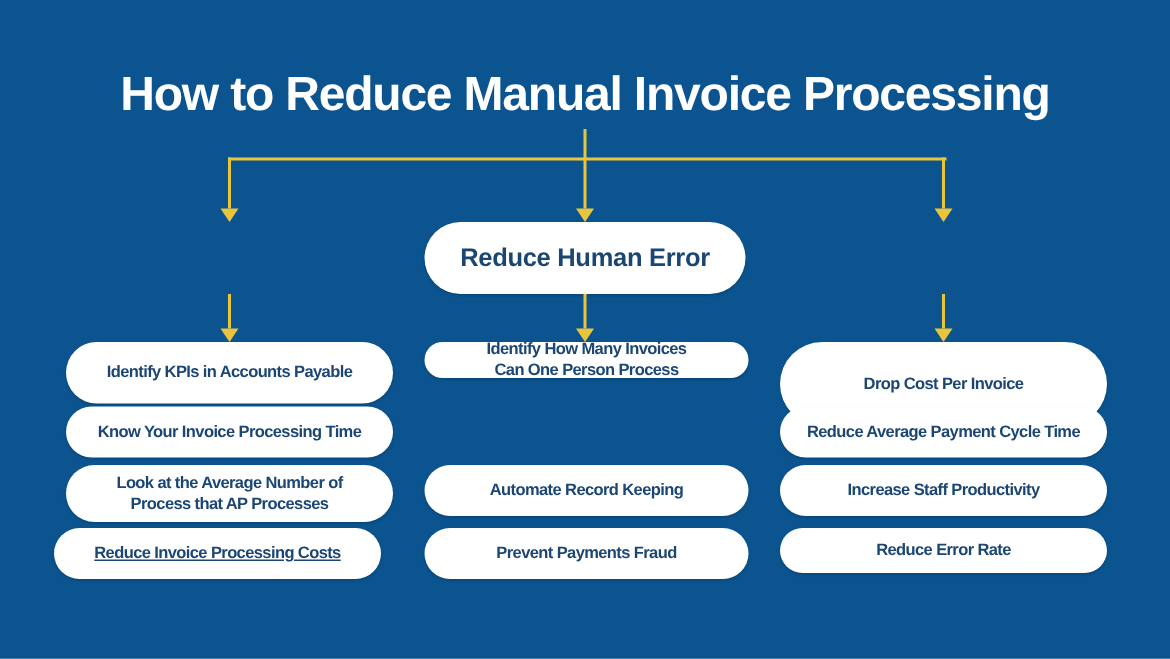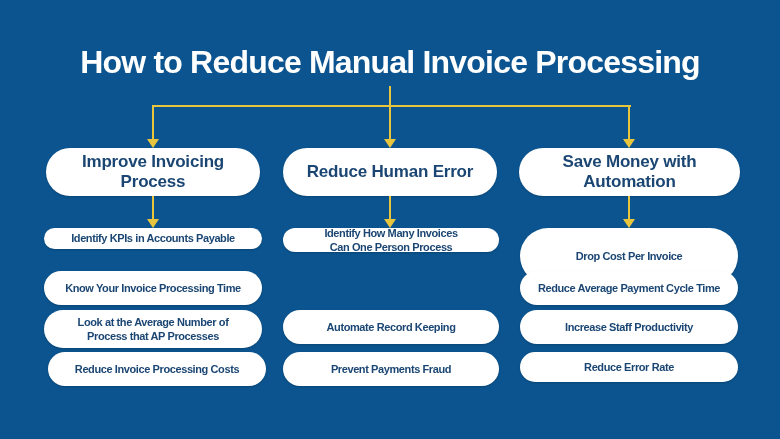--- a/index.html
+++ b/index.html
@@ -71,40 +71,36 @@
 
   <div class="line" style="left:152px; top:105px; width:2px; height:34px;"></div>
   <div class="arrowhead" style="left:147px; top:139px;"></div>
 
   <div class="line" style="left:389px; top:105px; width:2px; height:34px;"></div>
   <div class="arrowhead" style="left:384px; top:139px;"></div>
 
   <div class="line" style="left:628px; top:105px; width:2px; height:34px;"></div>
   <div class="arrowhead" style="left:623px; top:139px;"></div>
 
-  <div class="pill header" style="left:46px; top:148px; width:214px; height:48px;">Improve Invoicing
-Process</div>
   <div class="pill header" style="left:283px; top:148px; width:214px; height:48px;">Reduce Human Error</div>
-  <div class="pill header" style="left:519px; top:148px; width:221px; height:48px;">Save Money with
-Automation</div>
 
   <div class="line" style="left:152px; top:196px; width:2px; height:23px;"></div>
   <div class="arrowhead" style="left:147px; top:219px;"></div>
 
   <div class="line" style="left:389px; top:196px; width:2px; height:23px;"></div>
   <div class="arrowhead" style="left:384px; top:219px;"></div>
 
   <div class="line" style="left:628px; top:196px; width:2px; height:23px;"></div>
   <div class="arrowhead" style="left:623px; top:219px;"></div>
 
-  <div class="pill item" style="left:44px; top:228px; width:218px; height:21px;">Identify KPIs in Accounts Payable</div>
+  <div class="pill item" style="left:44px; top:228px; width:218px; height:41px;">Identify KPIs in Accounts Payable</div>
   <div class="pill item" style="left:44px; top:271px; width:218px; height:34px;">Know Your Invoice Processing Time</div>
   <div class="pill item" style="left:44px; top:310px; width:218px; height:38px;">Look at the Average Number of
 Process that AP Processes</div>
-  <div class="pill item" style="left:48px; top:352px; width:218px; height:34px;">Reduce Invoice Processing Costs</div>
+  <div class="pill item" style="left:36px; top:352px; width:218px; height:34px;text-decoration:underline;">Reduce Invoice Processing Costs</div>
 
   <div class="pill item" style="left:283px; top:228px; width:216px; height:24px;">Identify How Many Invoices
 Can One Person Process</div>
   <div class="pill item" style="left:283px; top:310px; width:216px; height:34px;">Automate Record Keeping</div>
   <div class="pill item" style="left:283px; top:352px; width:216px; height:34px;">Prevent Payments Fraud</div>
 
   <div class="pill item" style="left:520px; top:228px; width:218px; height:56px;">Drop Cost Per Invoice</div>
   <div class="pill item" style="left:520px; top:271px; width:218px; height:34px;">Reduce Average Payment Cycle Time</div>
   <div class="pill item" style="left:520px; top:310px; width:218px; height:34px;">Increase Staff Productivity</div>
   <div class="pill item" style="left:520px; top:352px; width:218px; height:30px;">Reduce Error Rate</div>

